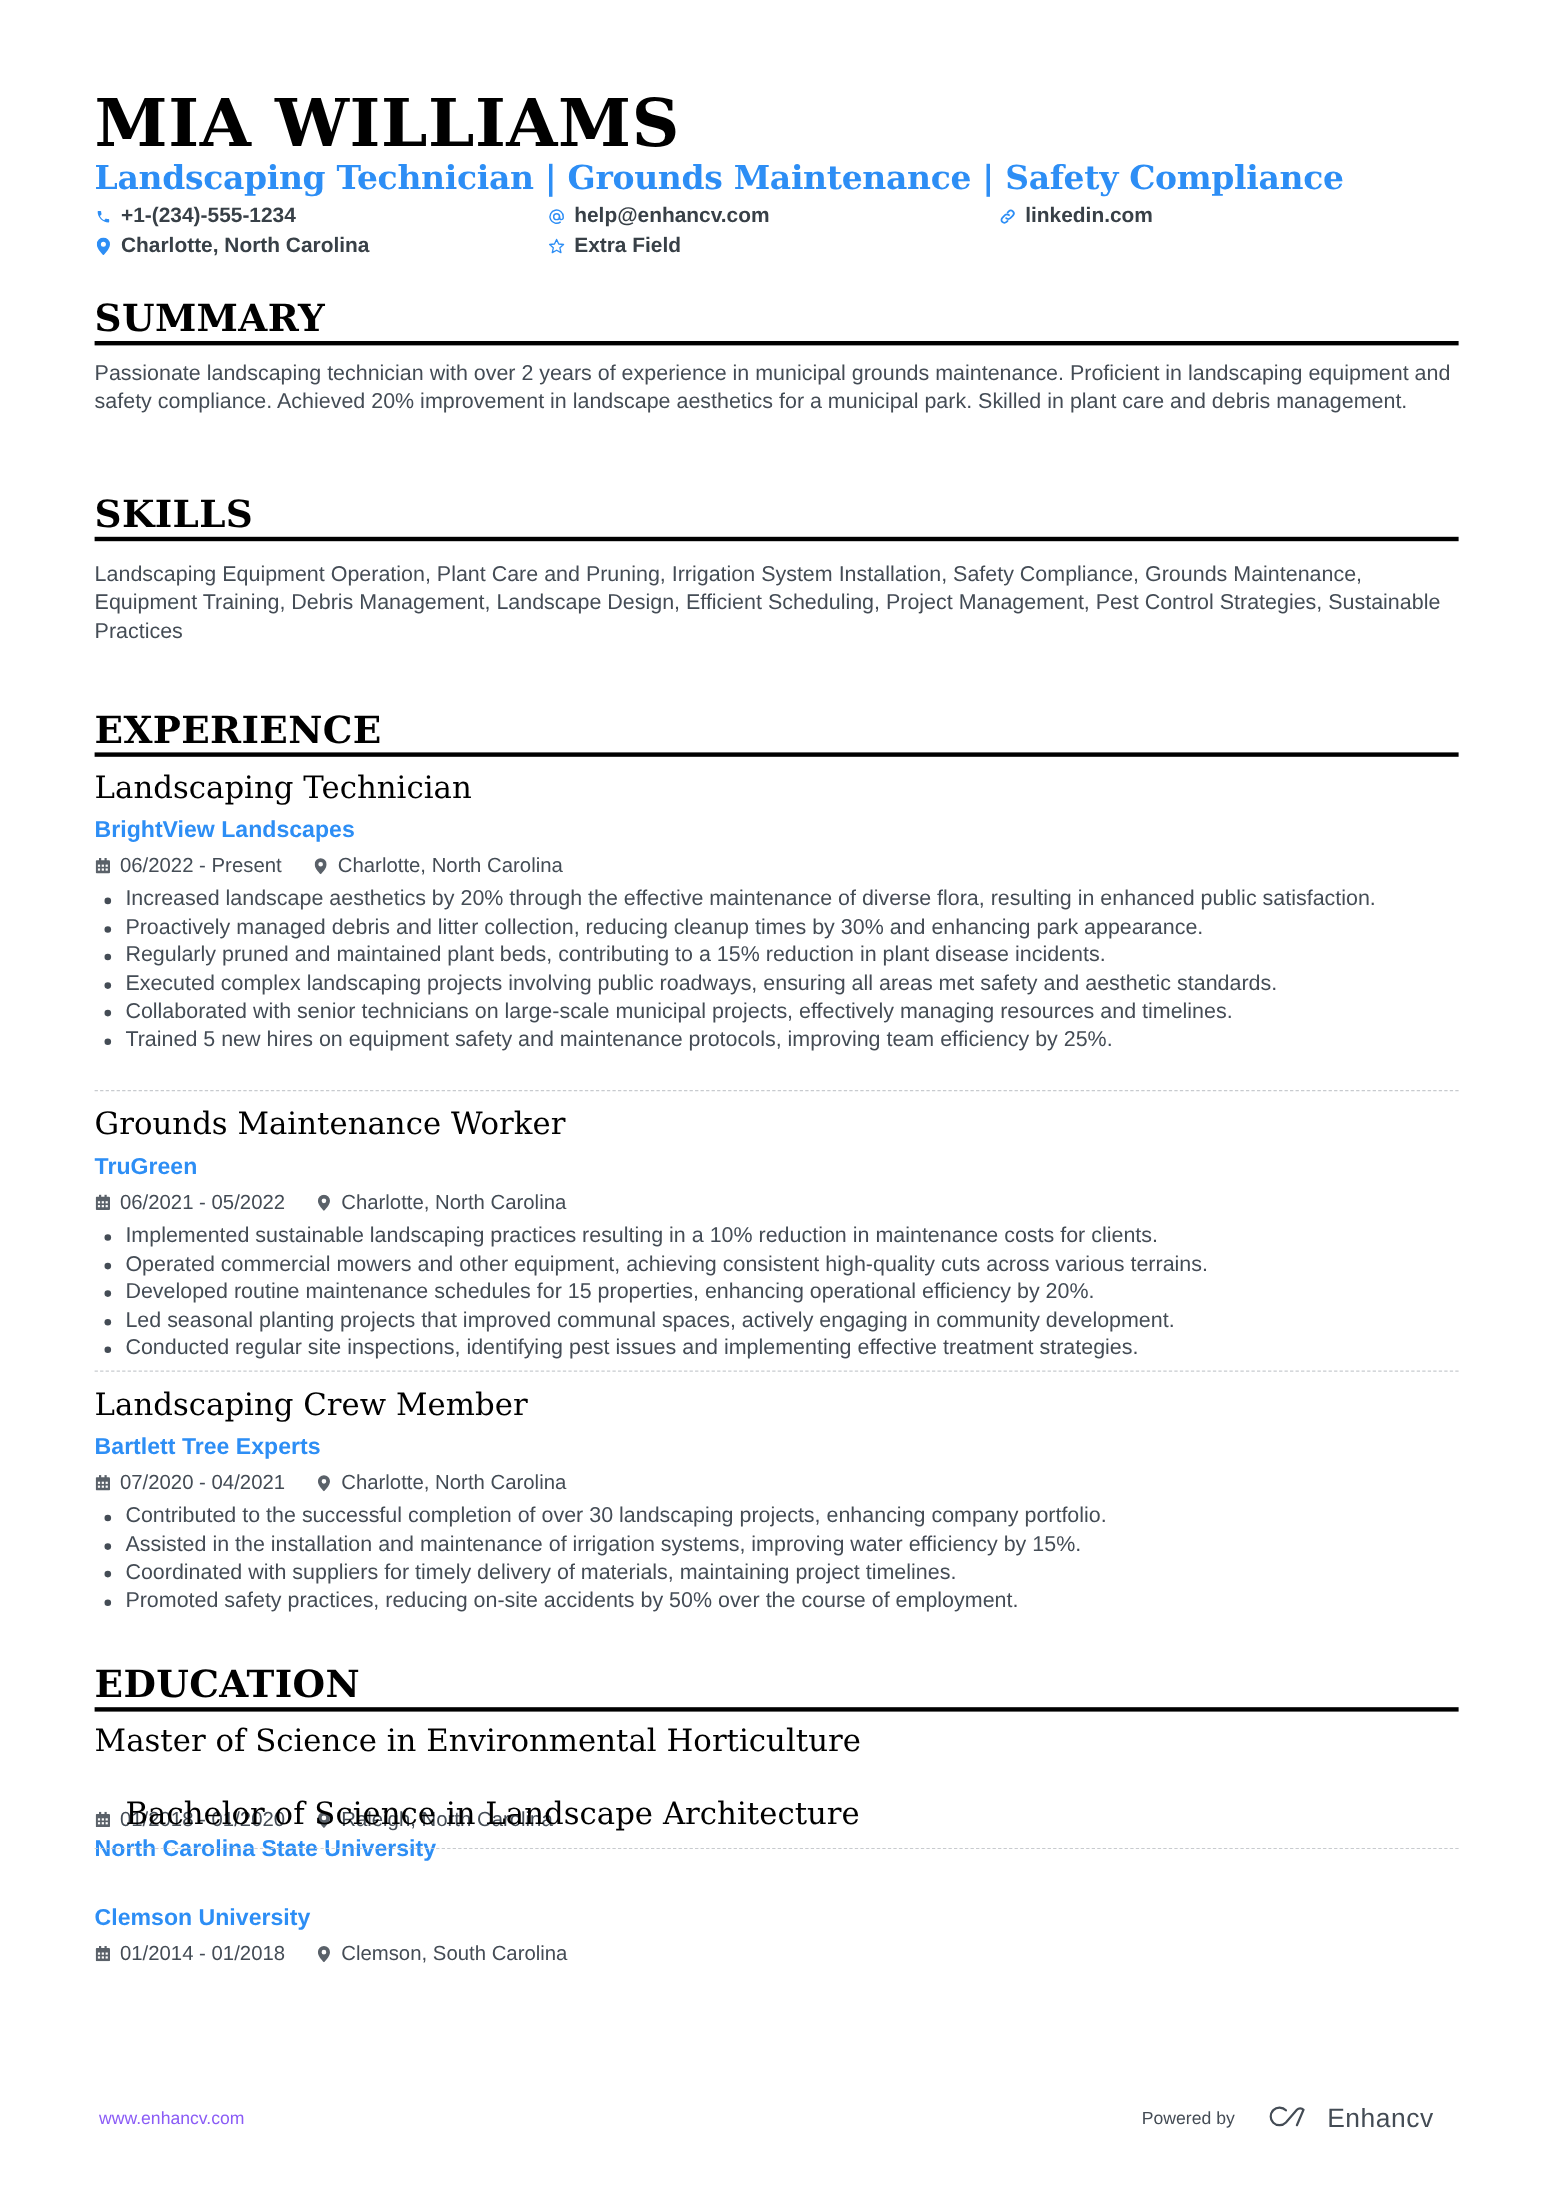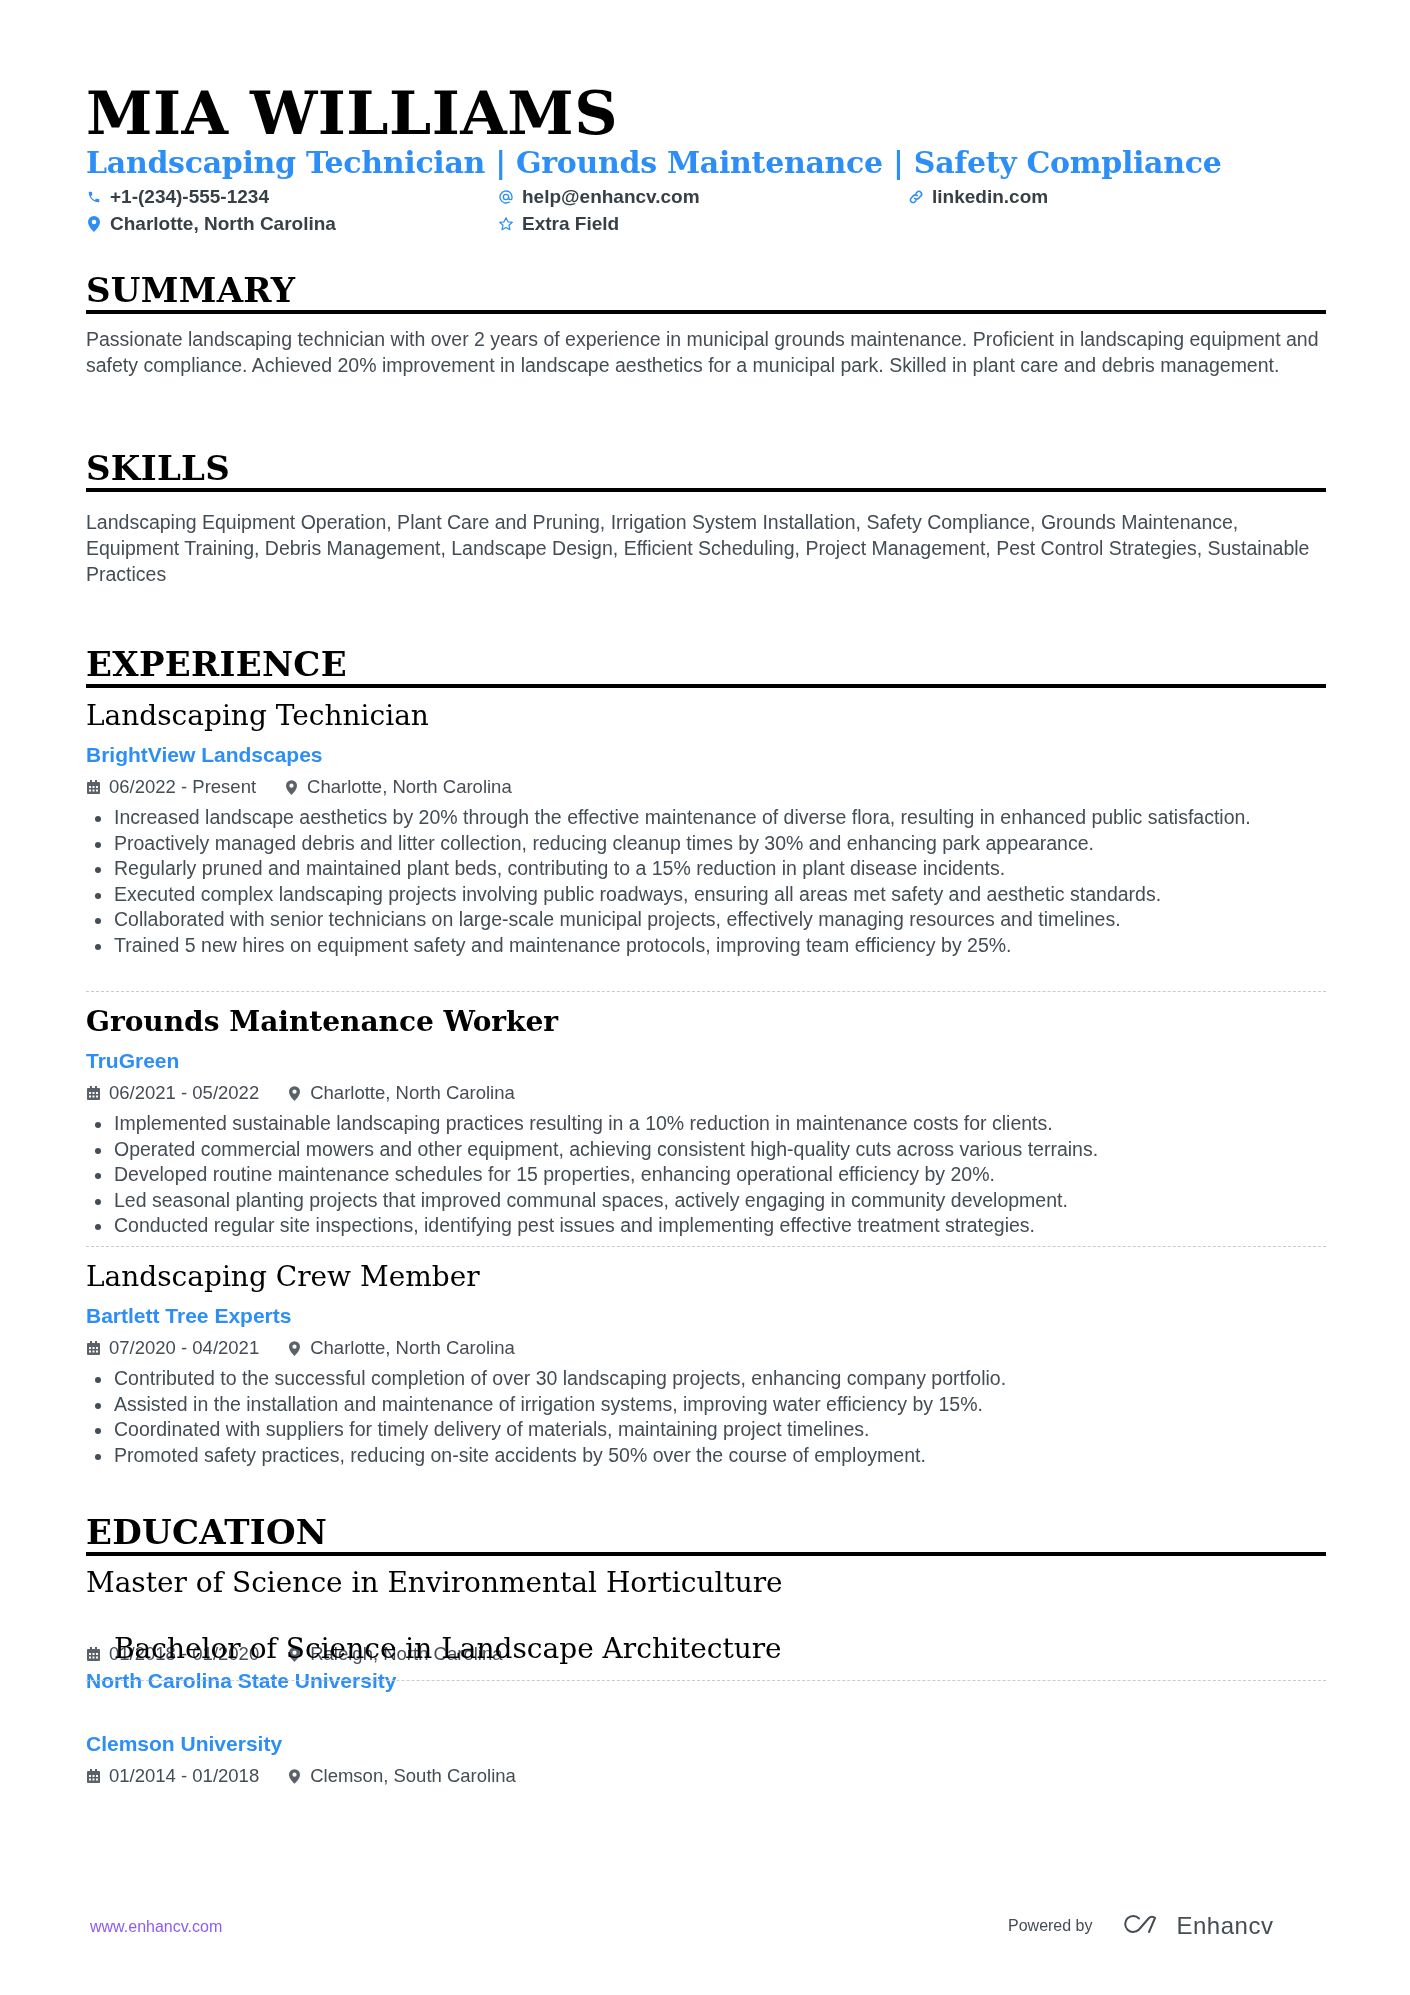--- a/index.html
+++ b/index.html
@@ -27,21 +27,21 @@
   .org { position:absolute; left:0; font-size:21px; font-weight:bold; color:#2d8ef5; line-height:26px; white-space:nowrap; }
   .meta { position:absolute; left:0; font-size:18.5px; color:#444c55; line-height:24px; display:flex; align-items:center; white-space:nowrap; }
   .meta .ic { display:inline-flex; width:14px; height:16px; margin-right:9px; align-items:center; justify-content:center; }
   .meta .gap { width:28px; }
   ul.bullets { position:absolute; left:0; margin:0; padding:0; list-style:none; width:1240px; }
   ul.bullets li { position:relative; padding-left:28px; font-size:19.5px; line-height:25.6px; color:#444c55; }
   ul.bullets li::before { content:""; position:absolute; left:9px; top:11px; width:6px; height:6px; border-radius:50%; background:#444c55; }
   .dash { position:absolute; left:0; width:1240px; height:0; border-top:1.5px dashed #c8cbcf; }
 
   .footer-left { position:absolute; left:90px; top:1918px; font-size:16px; color:#8b5cf6; }
-  .footer-right { position:absolute; left:1008px; top:1912px; display:flex; align-items:center; }
+  .footer-right { position:absolute; left:1038px; top:1912px; display:flex; align-items:center; }
   .footer-right .pb { font-size:16px; color:#444c55; margin-right:26px; }
   .footer-right .brand { font-size:24px; color:#444c55; margin-left:10px; letter-spacing:0.5px; }
 </style>
 </head>
 <body>
 
 <div class="page">
 
   <div class="name serif">MIA WILLIAMS</div>
   <div class="headline serif">Landscaping Technician | Grounds Maintenance | Safety Compliance</div>
@@ -130,21 +130,21 @@
   <ul class="bullets" style="top:805px;">
     <li>Increased landscape aesthetics by 20% through the effective maintenance of diverse flora, resulting in enhanced public satisfaction.</li>
     <li>Proactively managed debris and litter collection, reducing cleanup times by 30% and enhancing park appearance.</li>
     <li>Regularly pruned and maintained plant beds, contributing to a 15% reduction in plant disease incidents.</li>
     <li>Executed complex landscaping projects involving public roadways, ensuring all areas met safety and aesthetic standards.</li>
     <li>Collaborated with senior technicians on large-scale municipal projects, effectively managing resources and timelines.</li>
     <li>Trained 5 new hires on equipment safety and maintenance protocols, improving team efficiency by 25%.</li>
   </ul>
   <div class="dash" style="top:991px;"></div>
 
-  <div class="role serif" style="top:1005px;font-weight:bold;">Grounds Maintenance Worker</div>
+  <div class="role serif" style="top:1005px;">Grounds Maintenance Worker</div>
   <div class="org" style="top:1048px;">TruGreen</div>
   <div class="meta" style="top:1081px;">
     <span class="ic">
         <svg width="13" height="14" viewBox="0 0 13 14">
           <rect x="0" y="2" width="13" height="12" rx="1" fill="#5a6169"></rect>
           <rect x="3" y="0" width="2" height="3" fill="#5a6169"></rect>
           <rect x="8" y="0" width="2" height="3" fill="#5a6169"></rect>
           <g fill="#fff">
             <rect x="2" y="6" width="2" height="2"></rect>
             <rect x="5.5" y="6" width="2" height="2"></rect>

